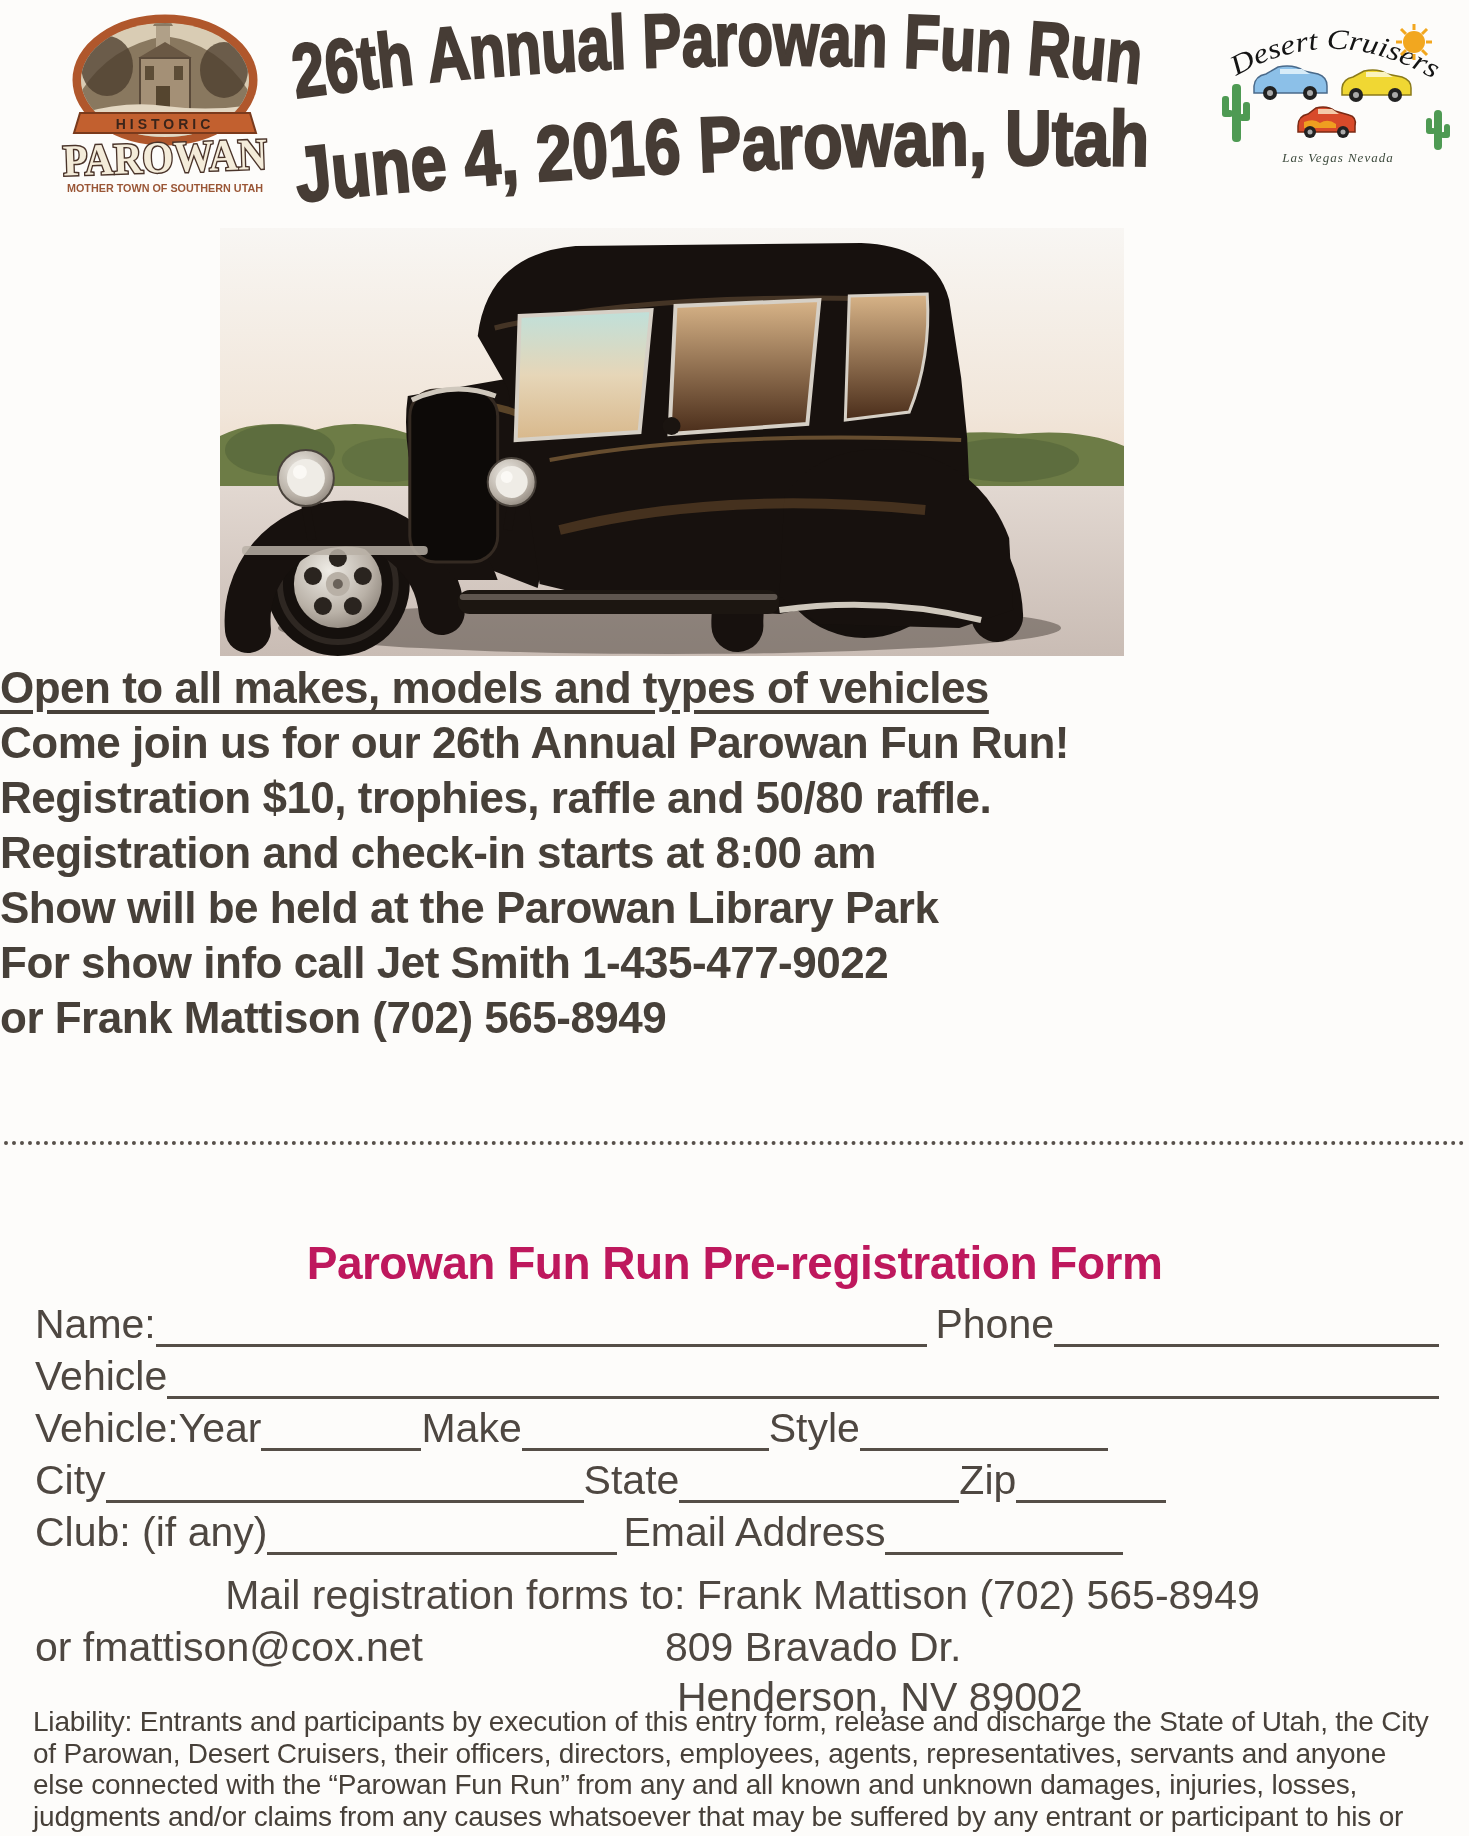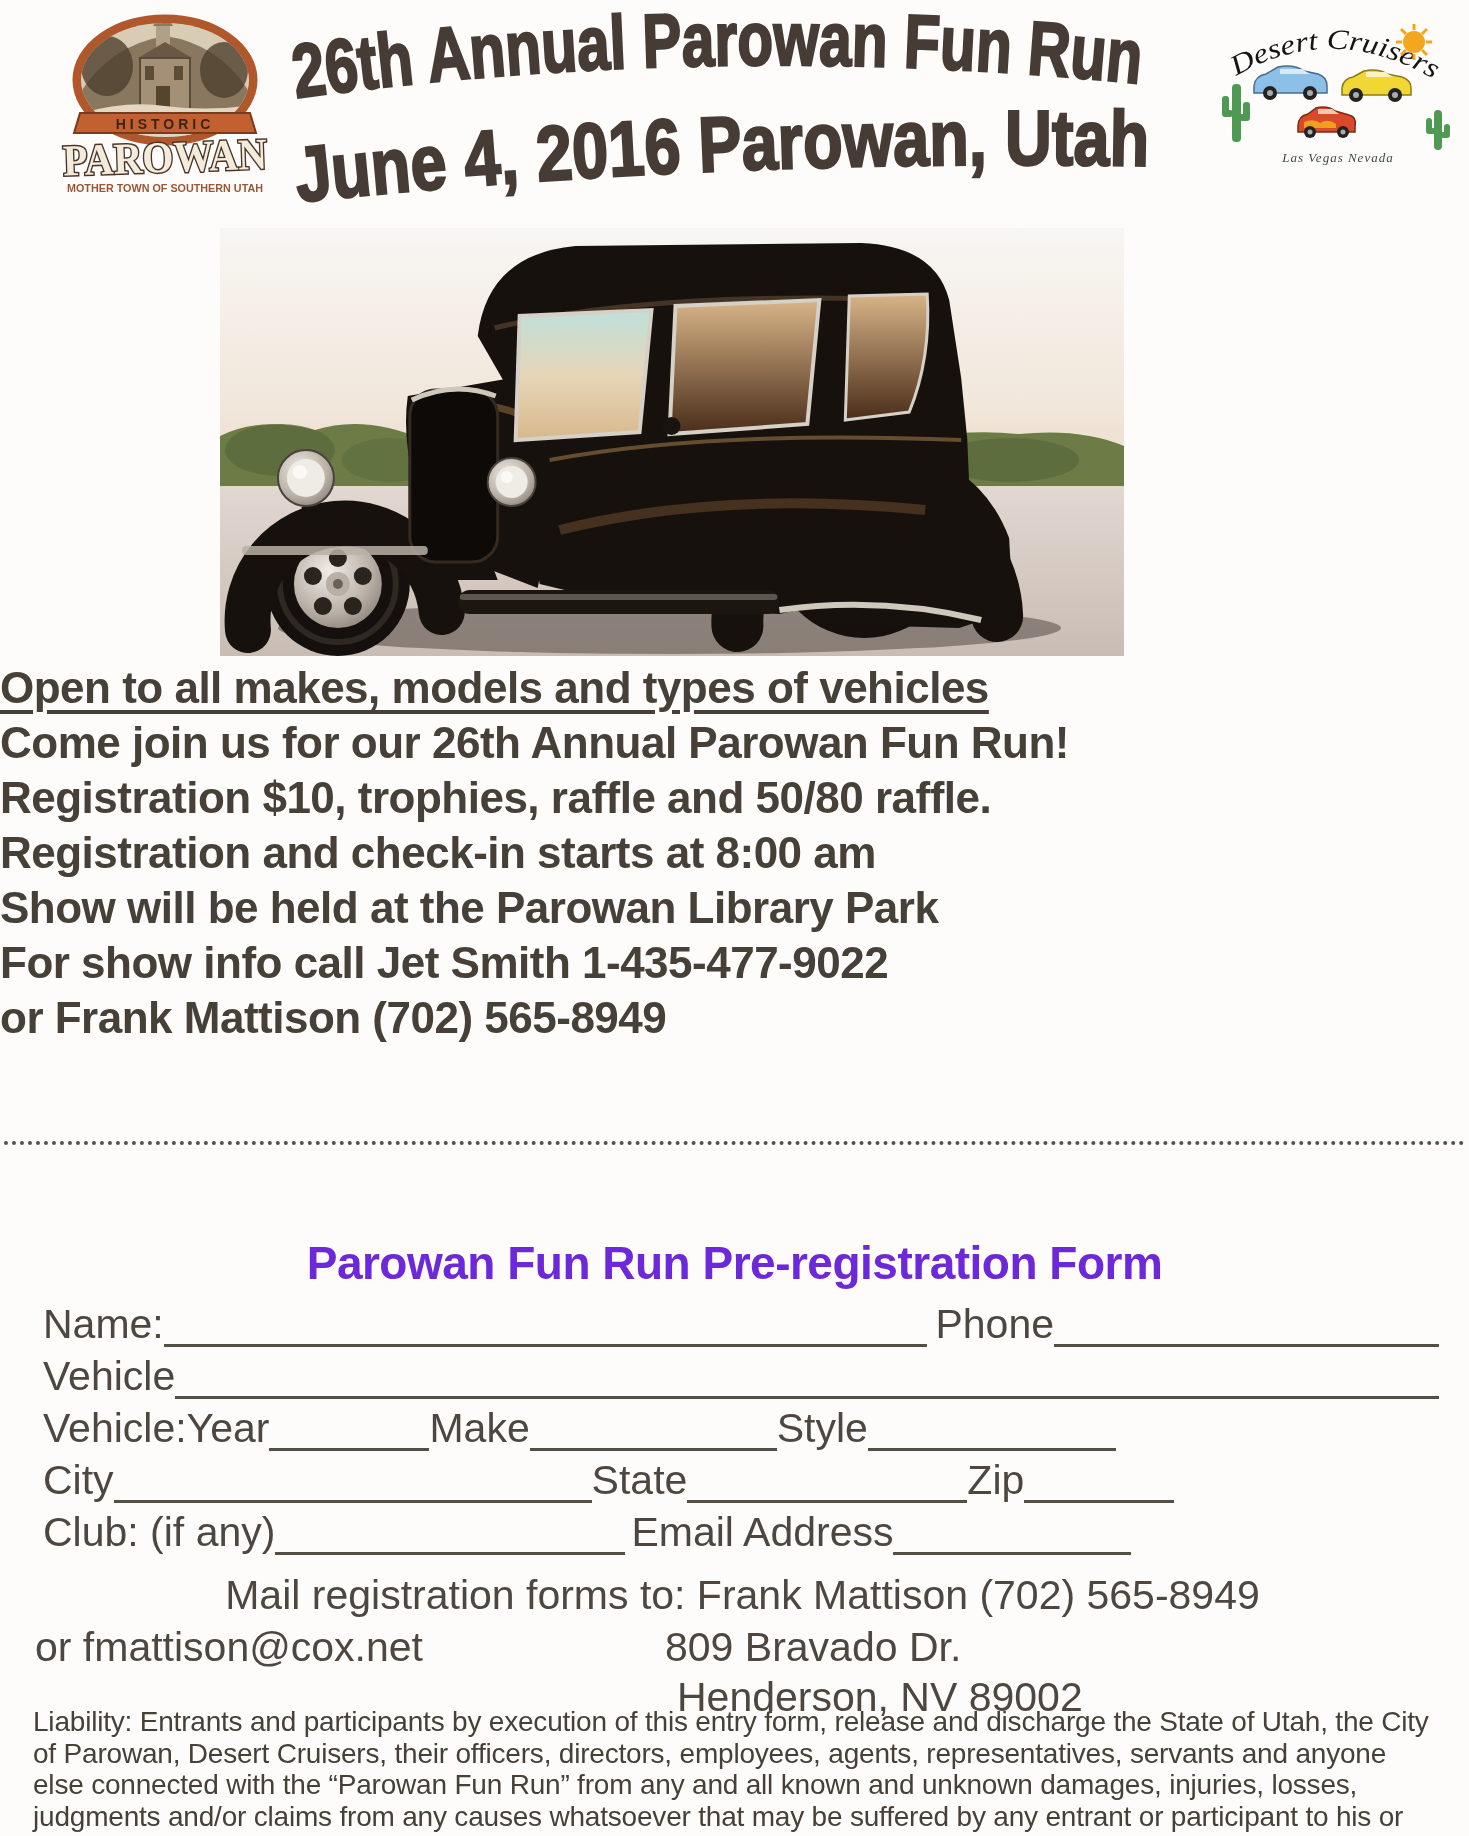--- a/index.html
+++ b/index.html
@@ -33,25 +33,25 @@
     text-decoration-thickness:4px;
     text-underline-offset:7px;
   }
 
   
   .sep{position:absolute;top:1141px;left:4px;right:4px;border-top:4px dotted #57504a;}
 
   
   .form-title{
     position:absolute;top:1236px;left:0;width:100%;
-    text-align:center;font-weight:bold;font-size:46px;color:#6d28d9;
+    text-align:center;font-weight:bold;font-size:46px;color:#be185d;
     letter-spacing:-0.5px;
   }
   .form{position:absolute;top:1295px;left:35px;right:30px;font-size:41px;color:#4e4741;}
-  .frow{display:flex;height:52px;margin-left:8px;}
+  .frow{display:flex;height:52px;}
   .frow span{align-self:flex-end;line-height:46px;white-space:pre;}
   .ul{border-bottom:3px solid #554e47;align-self:flex-end;height:44px;flex:0 0 auto;}
   .grow{flex:1 1 auto;}
   .sp{flex:1 1 auto;align-self:flex-end;height:44px;}
 
   .mail-line{
     position:absolute;top:1572px;left:0;width:100%;
     text-align:center;font-size:41px;color:#4e4741;padding-left:8px;
   }
   .contact{position:absolute;top:1622px;left:35px;right:30px;font-size:41px;color:#4e4741;}

